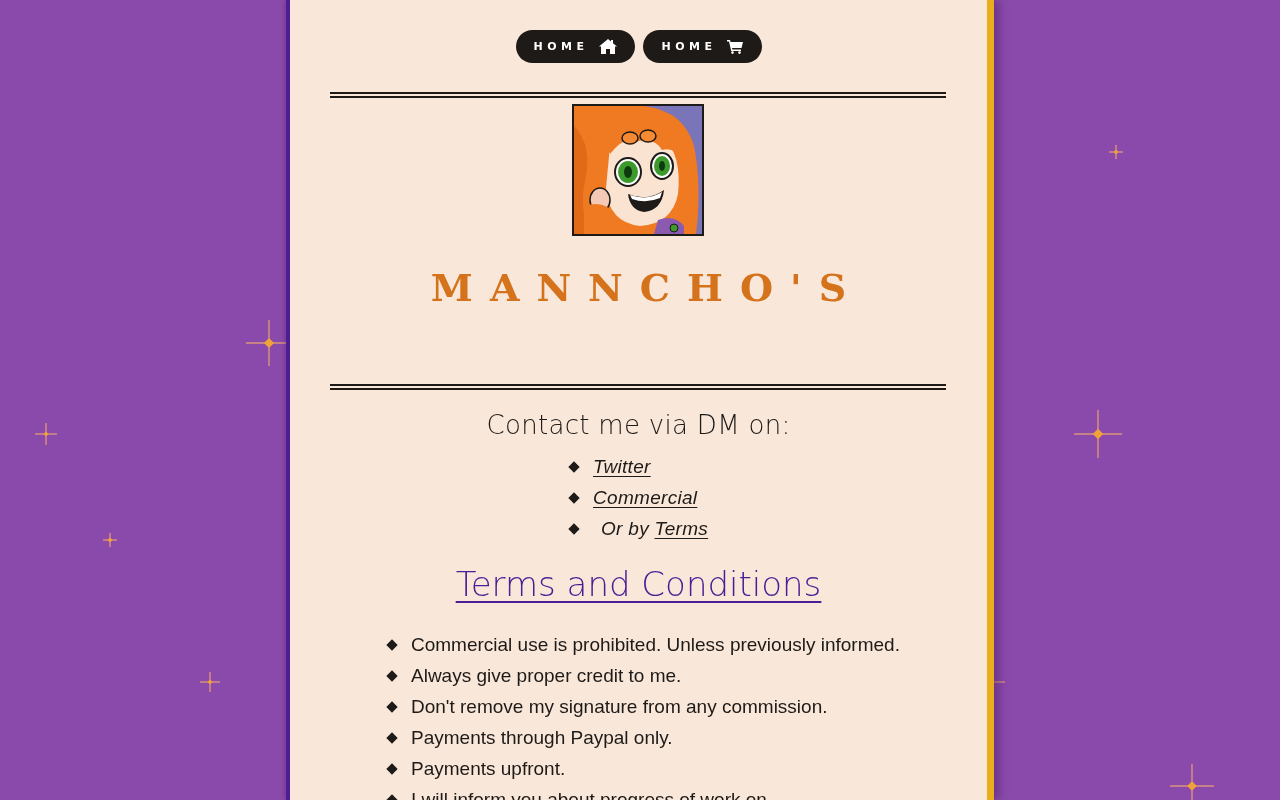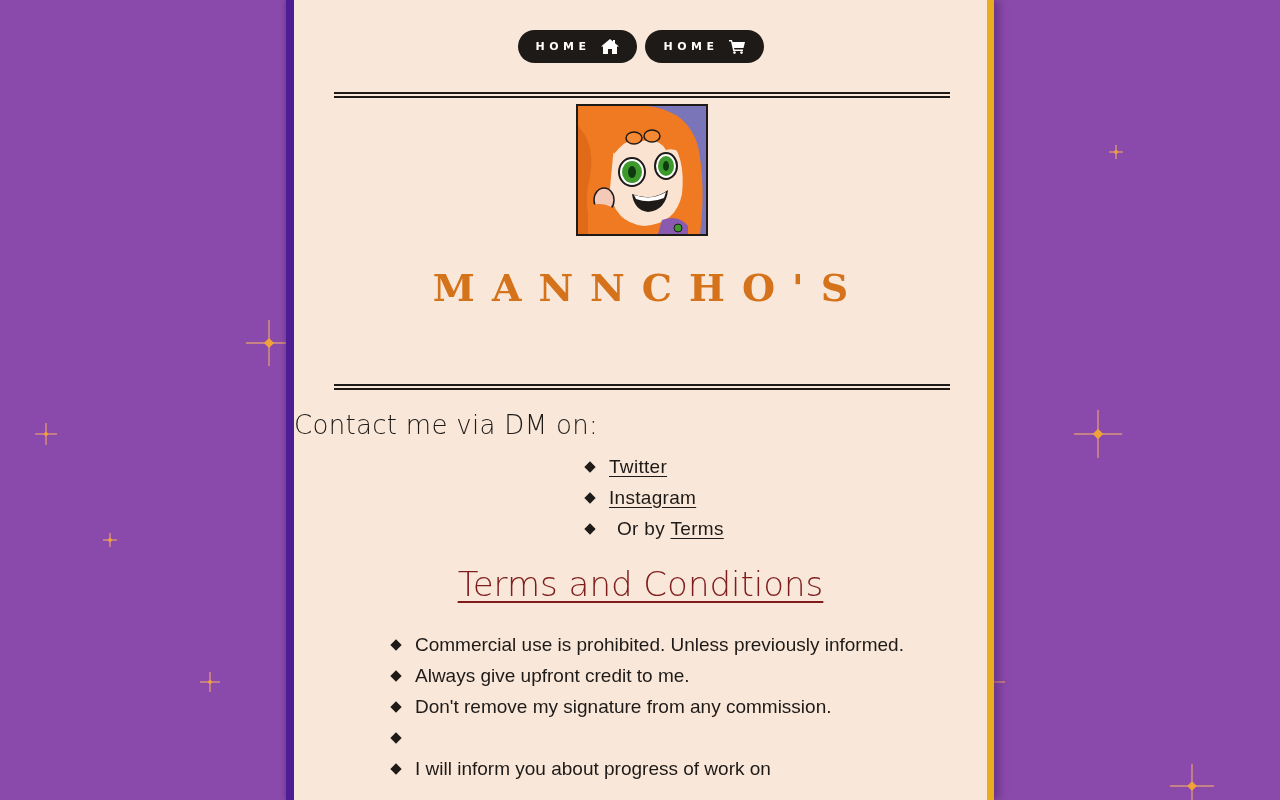--- a/index.html
+++ b/index.html
@@ -15,21 +15,21 @@
       transform: translate(-50%, -50%);
       pointer-events: none;
     }
     .panel {
       position: absolute;
       left: 286px;
       top: 0;
       width: 708px;
       height: 800px;
       background: #f9e8d9;
-      border-left: 8px solid #4c1d95;
+      border-left: 4px solid #4c1d95;
       border-right: 7px solid #eaad1e;
       box-shadow: 6px 0 8px rgba(60, 20, 80, 0.35), -2px 0 4px rgba(60,20,80,0.2);
       z-index: 2;
     }
     .nav {
       position: absolute;
       top: 30px;
       left: 0; right: 0;
       display: flex;
       justify-content: center;
@@ -80,33 +80,34 @@
       color: #d5721c;
       font-size: 38px;
       line-height: 44px;
       letter-spacing: 17px;
       padding-left: 17px;
     }
     .contact-heading {
       position: absolute;
       top: 410px;
       left: 0; right: 0;
-      text-align: left;
+      text-align: center;
       font-family: "DejaVu Sans", sans-serif;
       font-weight: 200;
       font-size: 26px;
       letter-spacing: 0.3px;
       color: #1e1a18;
       -webkit-text-stroke: 0;
     }
     .contact-list {
       position: absolute;
       top: 451px;
-      left: 290px;
+      left: 278px;
       list-style: none;
+      font-style: italic;
     }
     .contact-list li, .terms-list li {
       display: flex;
       align-items: center;
       height: 31px;
       font-size: 19px;
       letter-spacing: 0.3px;
     }
     .bullet {
       display: inline-block;
@@ -123,21 +124,21 @@
       position: absolute;
       top: 564px;
       left: 0; right: 0;
       text-align: center;
       font-family: "DejaVu Sans", sans-serif;
       font-weight: 200;
       font-size: 34px;
       text-decoration: underline;
       text-decoration-thickness: 2px;
       text-underline-offset: 5px;
-      color: #7f1d1d;
+      color: #4c1d95;
     }
     .terms-list {
       position: absolute;
       top: 629px;
       left: 96px;
       list-style: none;
     }
     .terms-list li { font-size: 19px; letter-spacing: 0; align-items: center; }
   </style>
 </head>
@@ -252,45 +253,50 @@
 
   <h2 class="contact-heading">Contact me via DM on:</h2>
 
   <ul class="contact-list">
     <li>
       <span class="bullet"></span>
       <a class="link" href="#">Twitter</a>
     </li>
     <li>
       <span class="bullet"></span>
-      <a class="link" href="#">Instagram</a>
+      <a class="link" href="#">Commercial</a>
     </li>
     <li>
       <span class="bullet"></span>
       <span style="white-space:pre;margin-left:8px;">Or by </span>
       <a class="link" href="#">Terms</a>
     </li>
   </ul>
 
   <h2 class="terms-heading">Terms and Conditions</h2>
 
   <ul class="terms-list">
     <li>
       <span class="bullet"></span>
       <span>Commercial use is prohibited. Unless previously informed.</span>
     </li>
     <li>
       <span class="bullet"></span>
-      <span>Always give upfront credit to me.</span>
+      <span>Always give proper credit to me.</span>
     </li>
     <li>
       <span class="bullet"></span>
       <span>Don't remove my signature from any commission.</span>
     </li>
     <li>
       <span class="bullet"></span>
+      <span>Payments through Paypal only.</span>
+    </li>
+    <li>
+      <span class="bullet"></span>
+      <span>Payments upfront.</span>
     </li>
     <li>
       <span class="bullet"></span>
       <span>I will inform you about progress of work on</span>
     </li>
   </ul>
 </div>
 
 </body></html>

